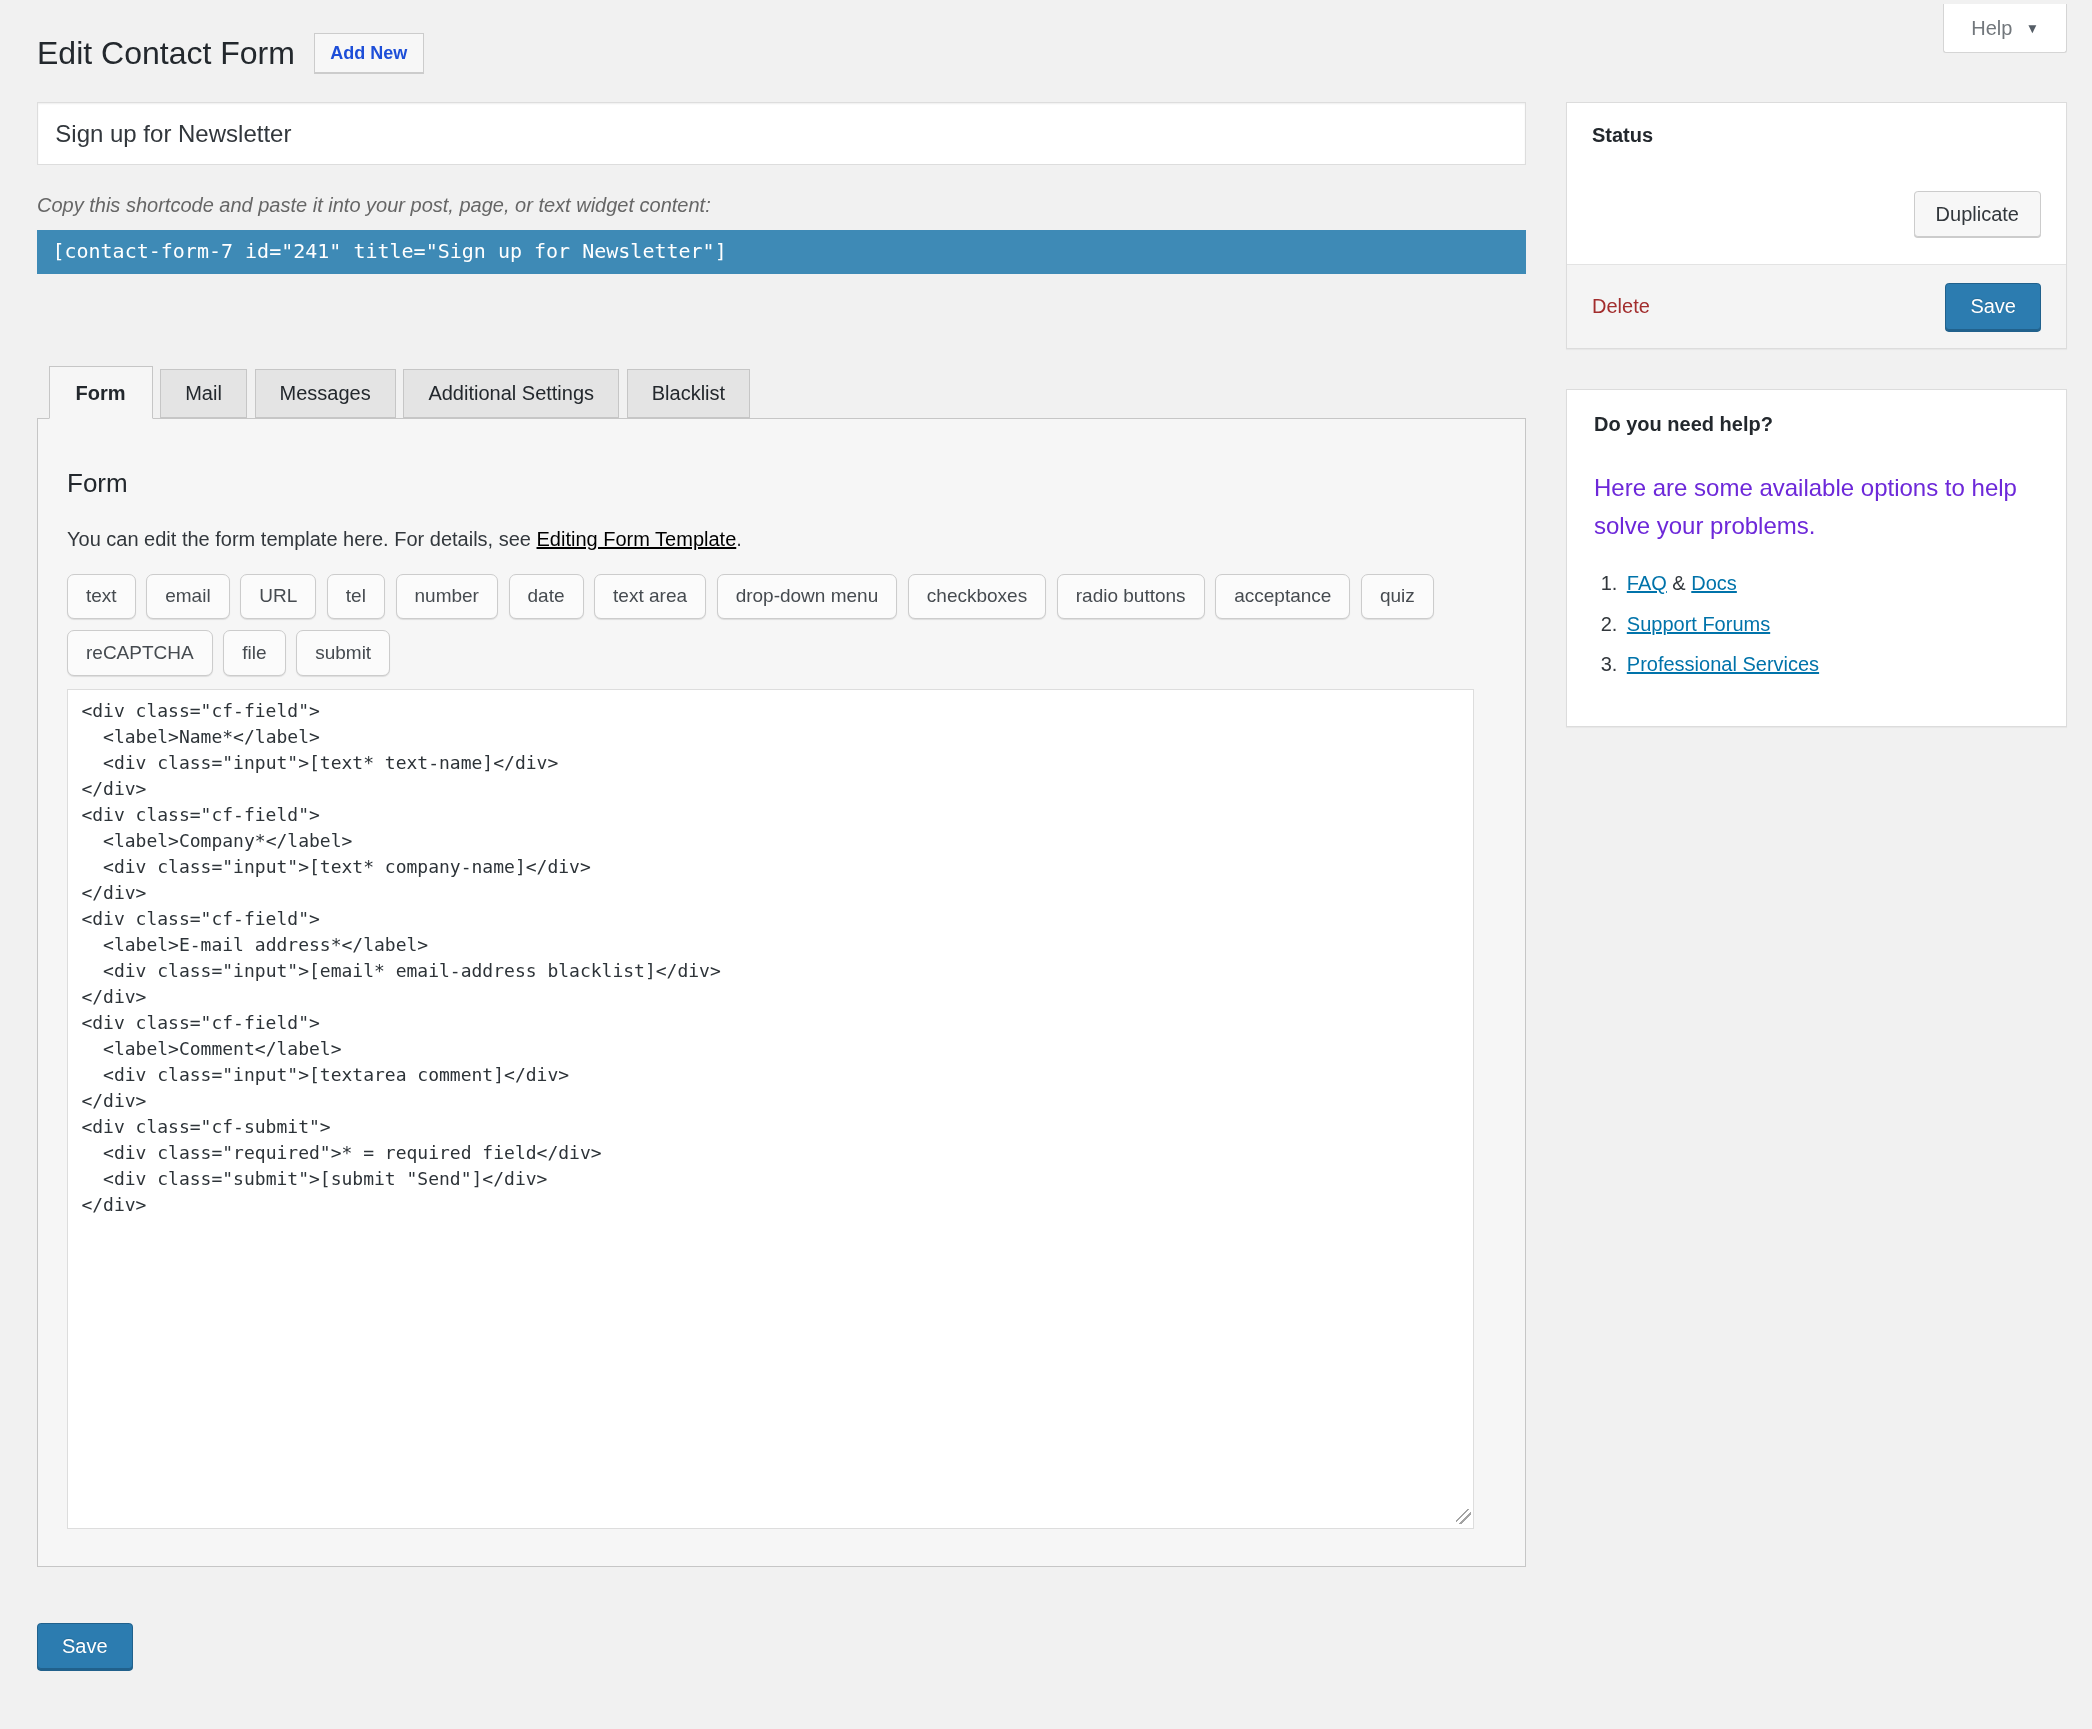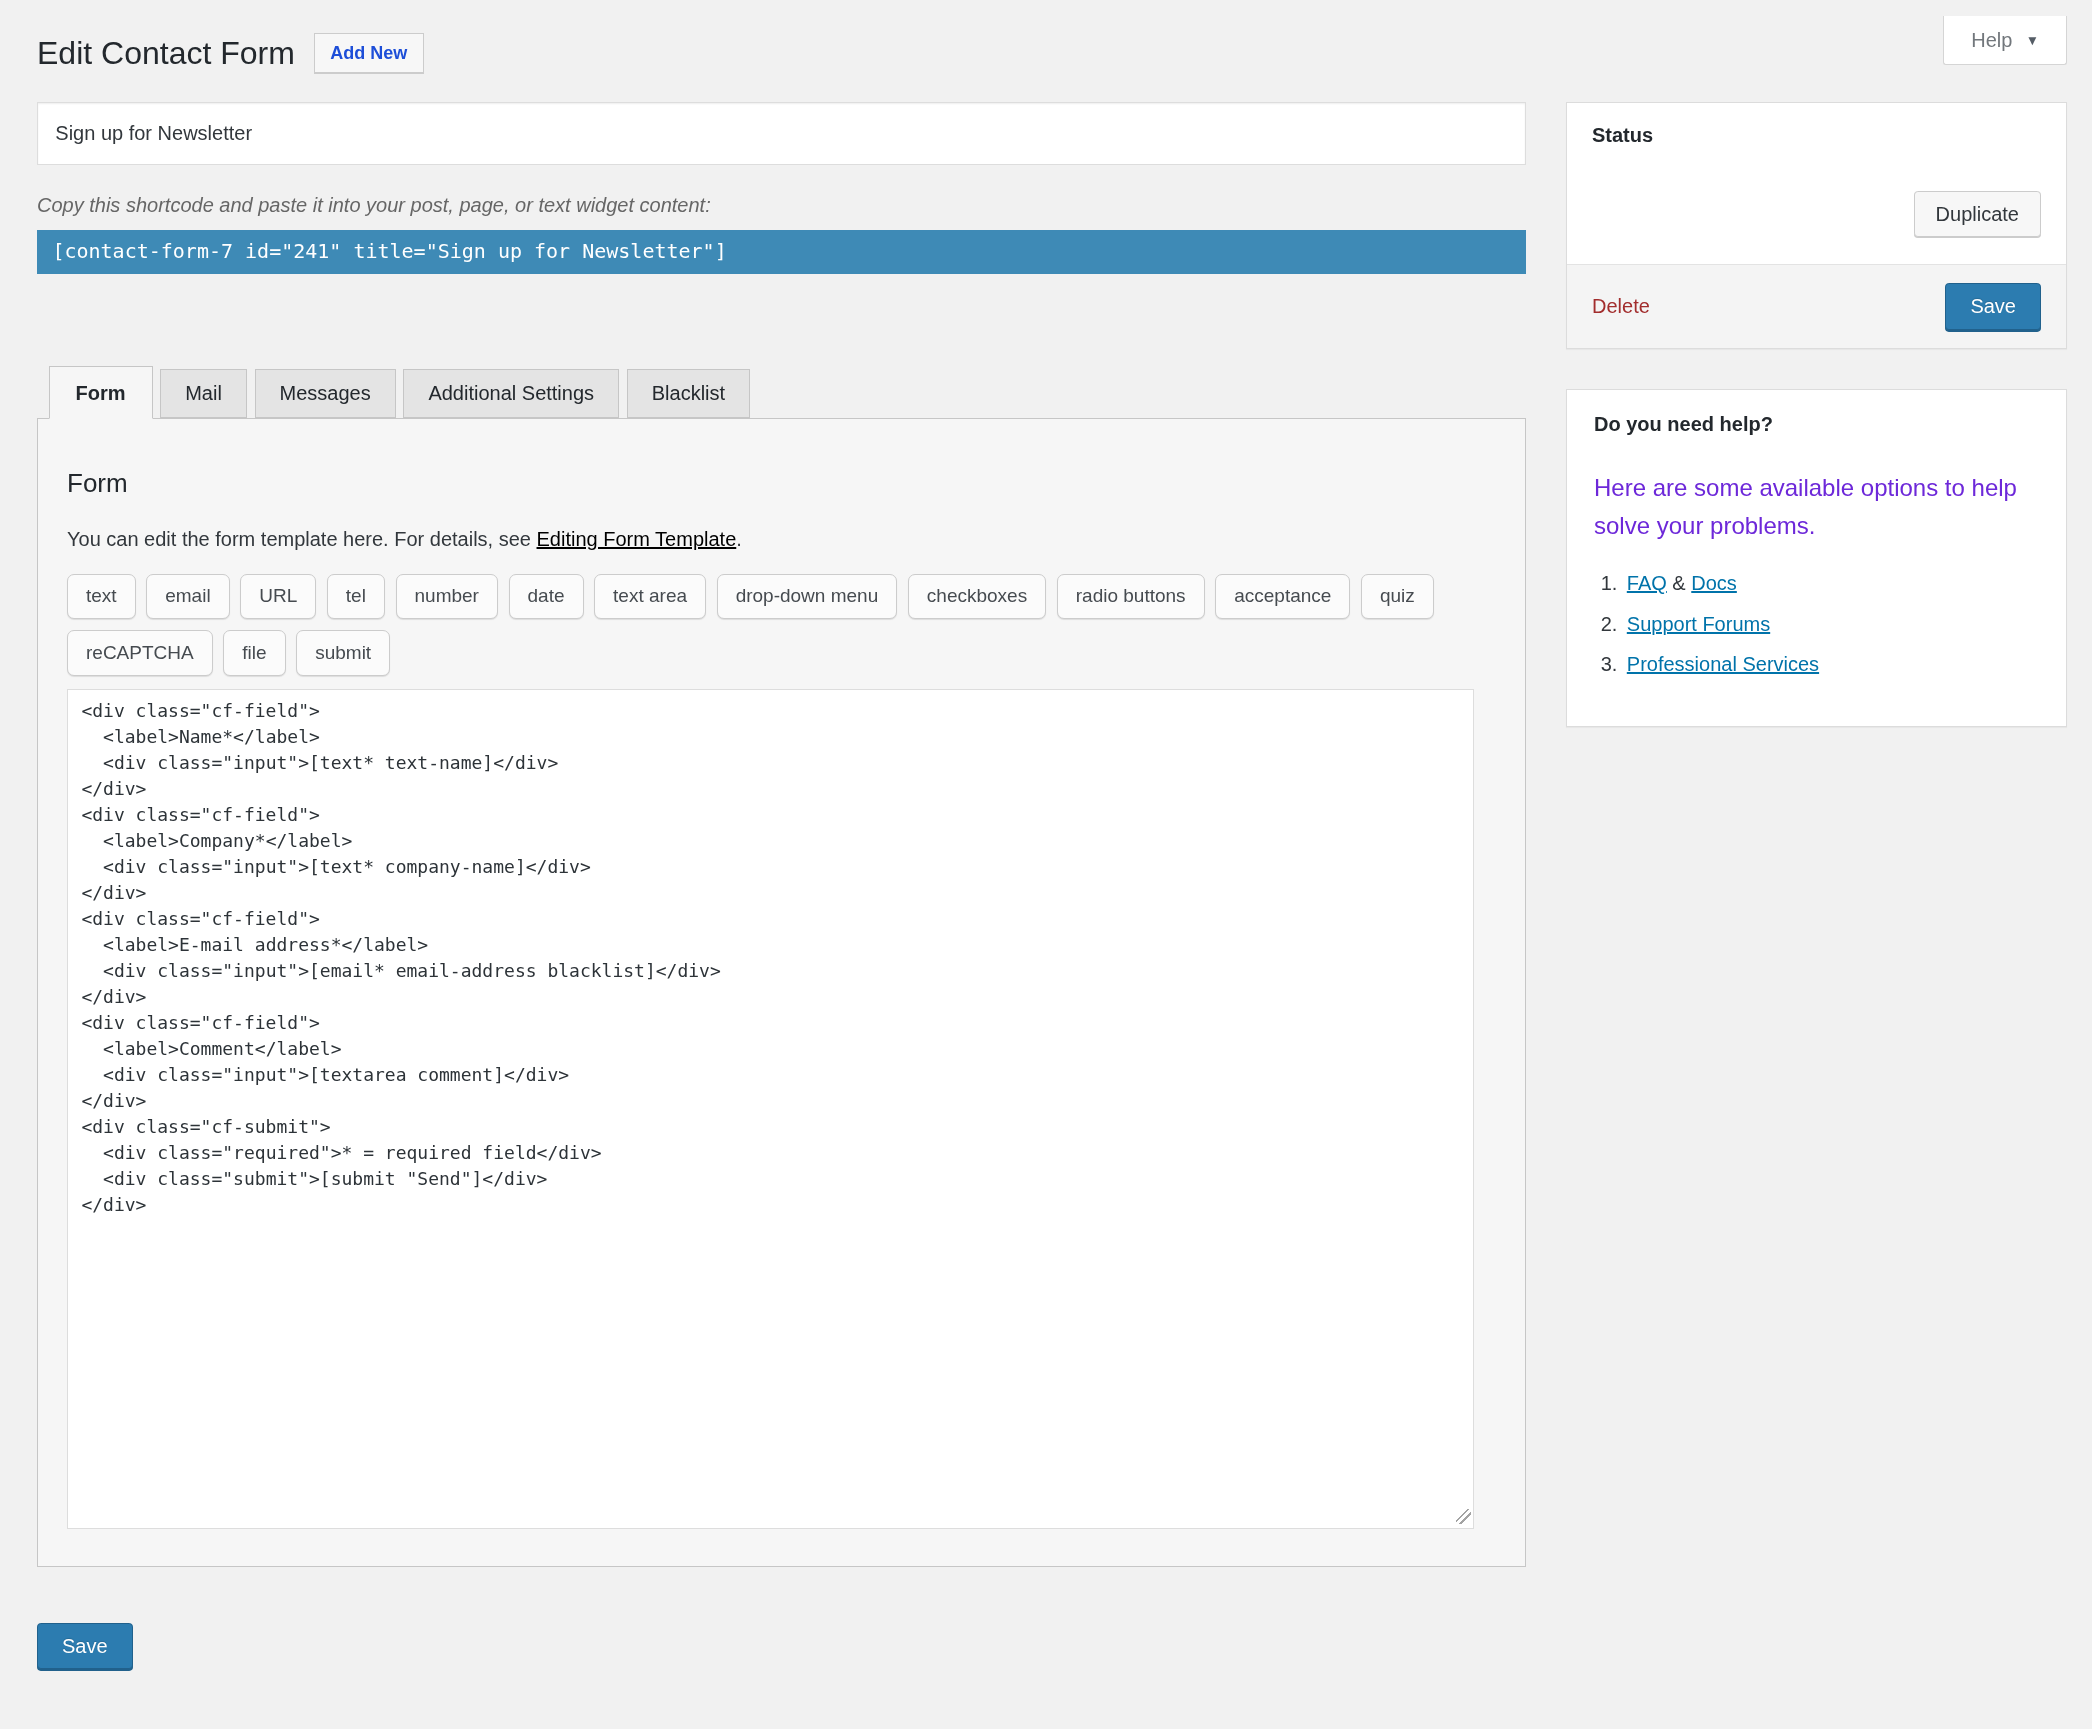--- a/index.html
+++ b/index.html
@@ -9,21 +9,21 @@
     background:#f1f1f1;
     font-family:"Liberation Sans","DejaVu Sans",sans-serif;
     color:#32373c;
     position:relative;
     overflow:hidden;
   }
   .page { padding:0 25px 0 37px; }
 
   
   .help-tab {
-    position:absolute; top:16px; right:25px;
+    position:absolute; top:4px; right:25px;
     background:#fff; border:1px solid #d5d5d5; border-top:none;
     border-radius:0 0 2.9px 2.9px;
     padding:12.5px 27px;
     font-size:20px; color:#72777c;
     display:flex; align-items:center; gap:13.4px;
     cursor:pointer;
   }
   .help-tab .caret { font-size:13.4px; color:#555d66; }
 
   
@@ -38,21 +38,21 @@
 
   .columns { display:flex; align-items:flex-start; }
   .main-col { flex:0 0 1489px; width:1489px; }
   .side-col { width:564px; margin-left:40px; }
 
   
   .title-input {
     width:100%; background:#fff; border:1px solid #ddd;
     box-shadow:inset 0 1px 1.9px rgba(0,0,0,.07);
     font-family:"Liberation Sans","DejaVu Sans",sans-serif;
-    font-size:20px; color:#32373c; padding:12.5px 17.3px; height:63px;
+    font-size:24px; color:#32373c; padding:12.5px 17.3px; height:63px;
   }
 
   
   .shortcode-hint { font-style:italic; color:#666; font-size:20px; margin:29px 0 12.5px; }
   .shortcode-bar {
     background:#3e8ab6; color:#fff;
     font-family:"DejaVu Sans Mono","Liberation Mono",monospace;
     font-size:20px; padding:8.6px 15.4px; height:44px; line-height:27px;
     cursor:pointer; white-space:nowrap; overflow:hidden;
   }

